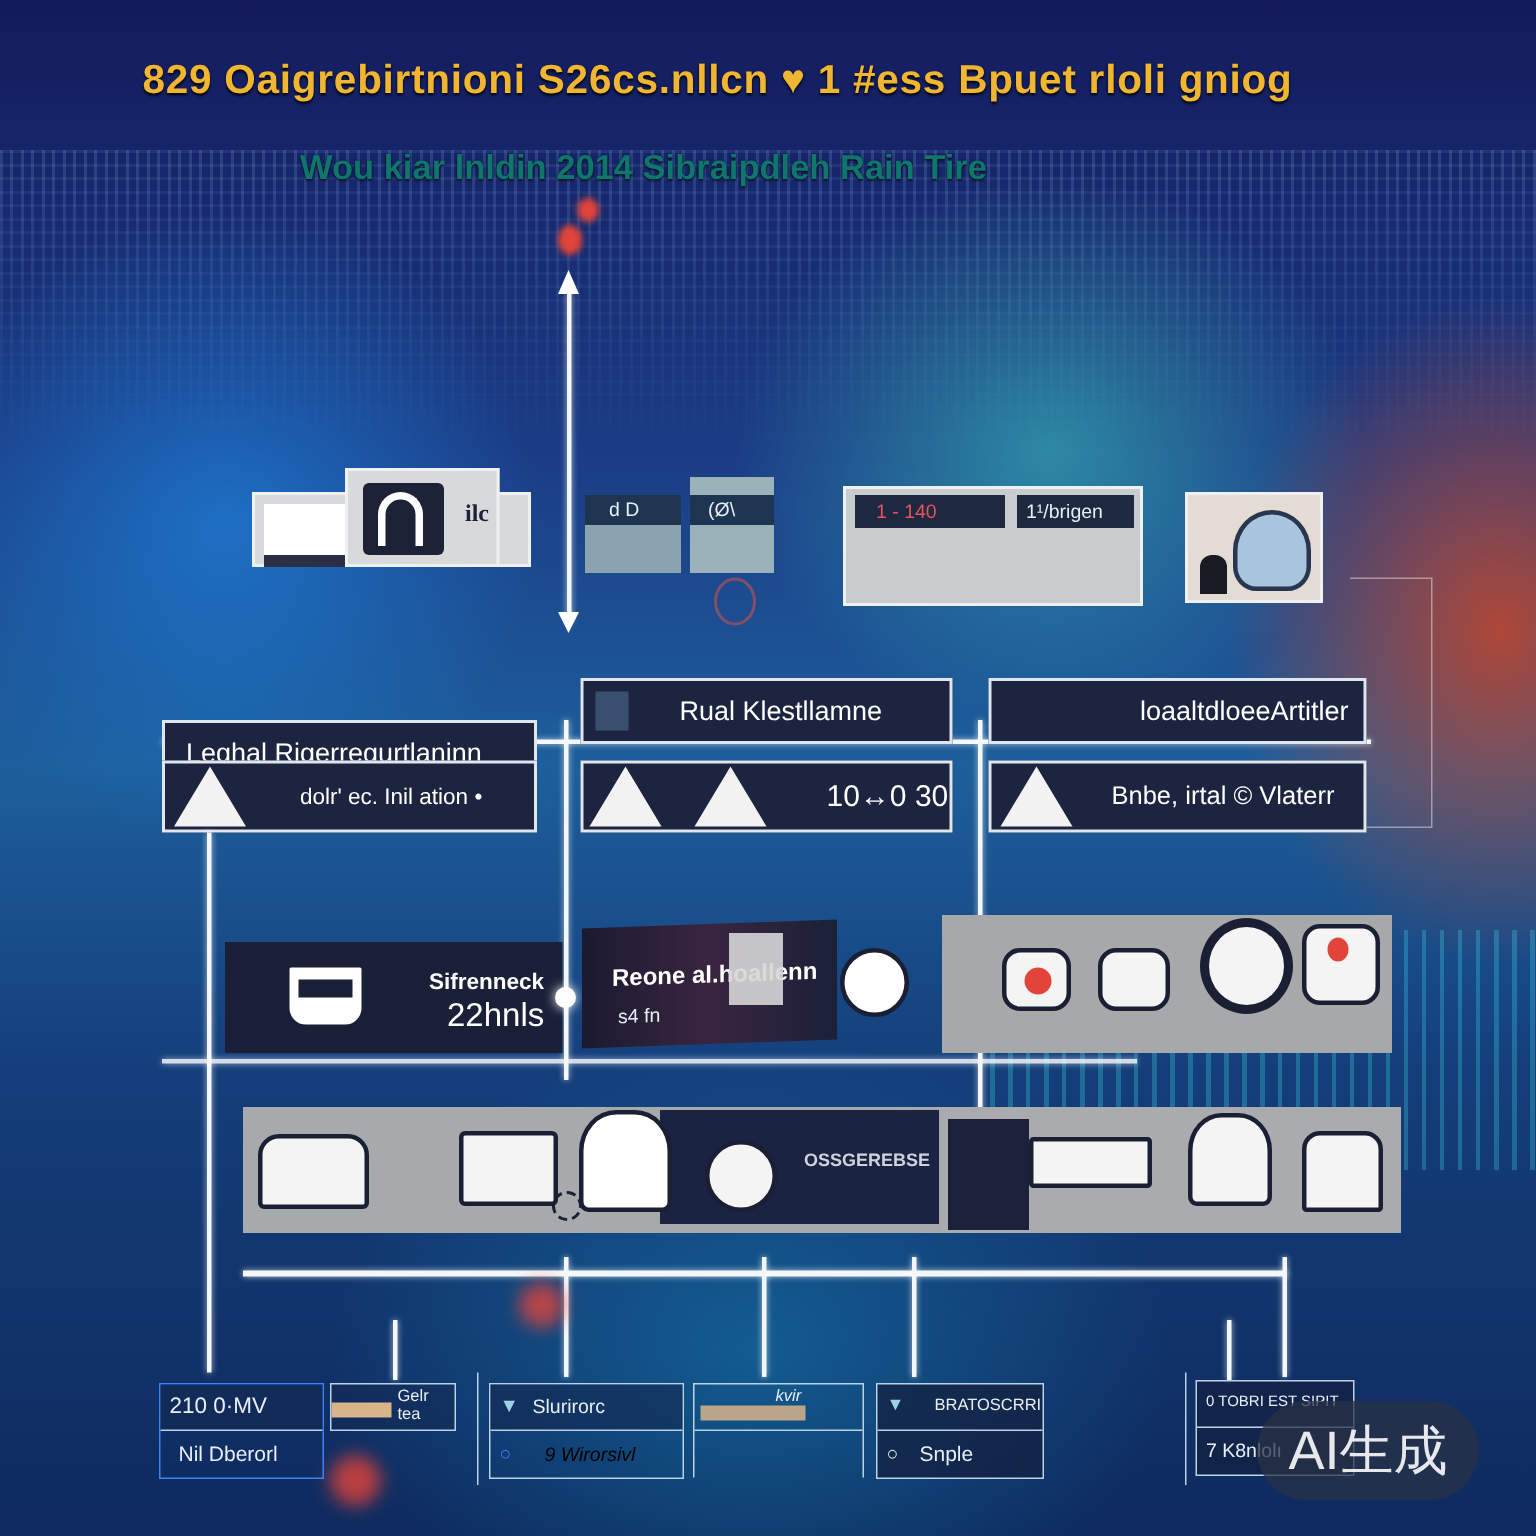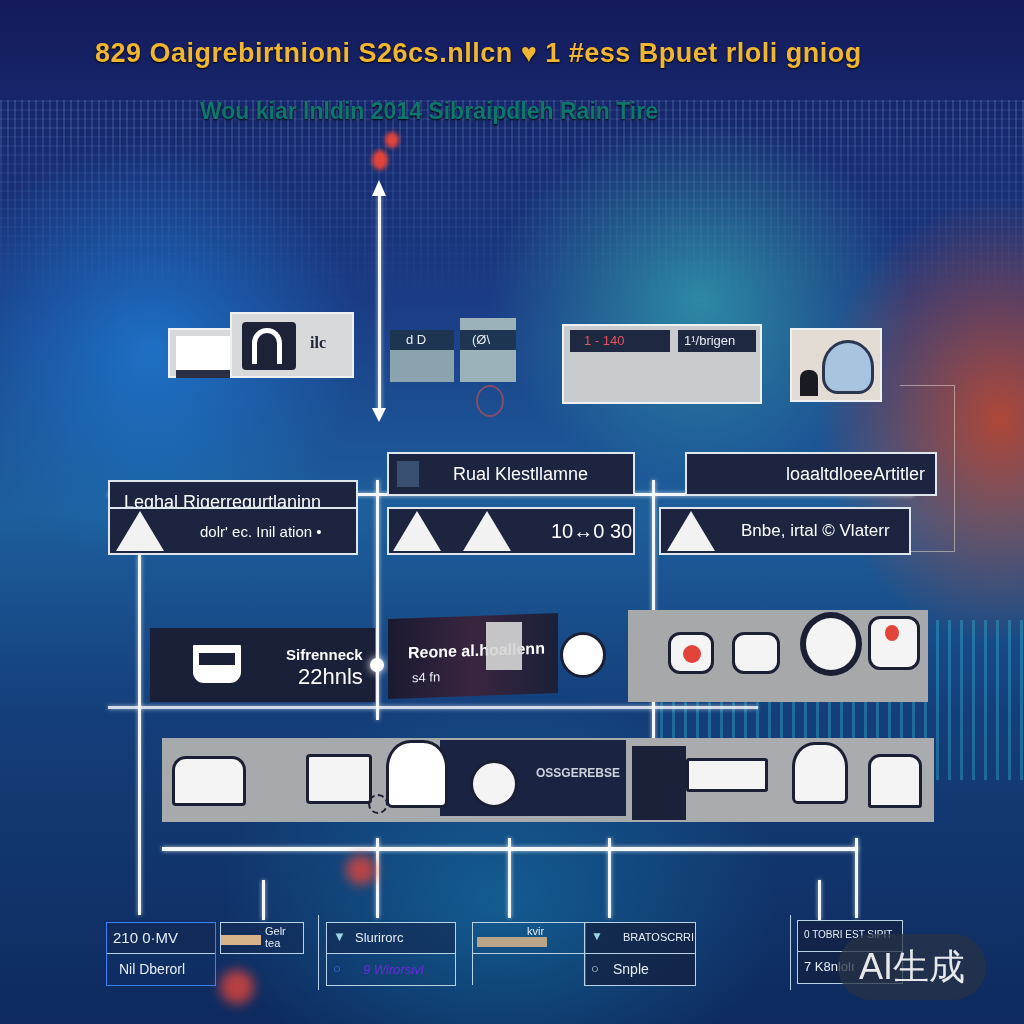--- a/index.html
+++ b/index.html
@@ -46,21 +46,21 @@
 <div class="redspot" style="left:372px;top:150px;width:16px;height:20px;"></div>
 <div class="redspot" style="left:385px;top:132px;width:14px;height:16px;"></div>
 
 <div class="vline" style="left:378px;top:195px;height:220px;"></div>
 <div class="abs" style="left:372px;top:180px;width:0;height:0;border-left:7px solid transparent;border-right:7px solid transparent;border-bottom:16px solid #fff;"></div>
 <div class="abs" style="left:372px;top:408px;width:0;height:0;border-left:7px solid transparent;border-right:7px solid transparent;border-top:14px solid #fff;"></div>
 
 <div class="lightcard" style="left:168px;top:328px;width:186px;height:50px;">
   <div class="abs" style="left:6px;top:6px;width:56px;height:34px;background:#fff;border-bottom:8px solid #2a2f44;"></div>
 </div>
-<div class="lightcard" style="left:230px;top:312px;width:124px;height:66px;">
+<div class="lightcard" style="left:230px;top:312px;width:103px;height:66px;">
   <div class="abs" style="left:10px;top:8px;width:54px;height:48px;background:#1d2236;border-radius:4px;">
     <div class="abs" style="left:10px;top:6px;width:30px;height:36px;border:5px solid #fff;border-bottom:none;border-radius:16px 16px 0 0;box-sizing:border-box;"></div>
   </div>
   <div class="abs small" style="left:78px;top:20px;color:#1d2236;font-weight:bold;font-size:16px;font-family:'Liberation Serif',serif;">ilc</div>
 </div>
 
 <div class="graycard" style="left:390px;top:330px;width:64px;height:52px;background:#8aa3ae;">
   <div class="abs" style="left:0;top:0;width:64px;height:20px;background:#1d3550;"></div>
   <div class="abs small" style="left:16px;top:2px;">d D</div>
 </div>
@@ -99,21 +99,21 @@
 <div class="node" style="left:387px;top:452px;width:248px;height:44px;">
   <span style="margin-left:8px;width:22px;height:26px;background:#3a5070;display:inline-block;"></span>
   <span style="margin-left:34px;font-size:18px;">Rual Klestllamne</span>
 </div>
 <div class="node" style="left:387px;top:507px;width:248px;height:48px;">
   <div class="tri" style="margin-left:4px;"></div>
   <div class="tri" style="margin-left:22px;"></div>
   <span style="margin-left:40px;font-size:20px;">10↔0 30</span>
 </div>
 
-<div class="node" style="left:659px;top:452px;width:252px;height:44px;justify-content:flex-end;margin-left:26px;">
+<div class="node" style="left:659px;top:452px;width:252px;height:44px;justify-content:flex-end;">
   <span style="margin-right:10px;font-size:18px;">loaaltdloeeArtitler</span>
 </div>
 <div class="node" style="left:659px;top:507px;width:252px;height:48px;">
   <div class="tri" style="margin-left:6px;"></div>
   <span style="margin-left:26px;font-size:17px;">Bnbe, irtal © Vlaterr</span>
 </div>
 
 <div class="vline" style="left:138px;top:555px;height:360px;"></div>
 <div class="vline" style="left:376px;top:480px;height:240px;"></div>
 <div class="vline" style="left:652px;top:480px;height:280px;"></div>
@@ -179,23 +179,23 @@
 <div class="abs" style="left:220px;top:922px;width:82px;height:30px;border:1px solid #b9d3e6;background:rgba(20,40,80,.5);">
   <div class="abs" style="left:0;top:12px;width:40px;height:10px;background:#d8b48a;"></div>
   <span style="position:absolute;left:44px;top:2px;width:34px;color:#e6eef6;font-size:11px;line-height:12px;">Gelr tea</span>
 </div>
 <div class="abs" style="left:326px;top:922px;width:128px;height:62px;border:1px solid #b9d3e6;">
   <div style="height:30px;border-bottom:1px solid #b9d3e6;background:rgba(20,40,80,.6);">
     <span style="position:absolute;left:6px;top:6px;color:#9bd3e0;font-size:13px;">▼</span>
     <span style="position:absolute;left:28px;top:7px;color:#e6eef6;font-size:13px;">Slurirorc</span>
   </div>
   <span style="position:absolute;left:6px;top:38px;color:#4d7bff;font-size:13px;">○</span>
-  <span style="position:absolute;left:36px;top:39px;color:#6d28d9;font-size:13px;font-style:italic;">9 Wirorsivl</span>
-</div>
-<div class="abs" style="left:472px;top:922px;width:112px;height:62px;border:1px solid #b9d3e6;border-bottom:none;">
+  <span style="position:absolute;left:36px;top:39px;color:#000000;font-size:13px;font-style:italic;">9 Wirorsivl</span>
+</div>
+<div class="abs" style="left:462px;top:922px;width:112px;height:62px;border:1px solid #b9d3e6;border-bottom:none;font-style:italic;">
   <div style="height:30px;border-bottom:1px solid #b9d3e6;">
     <div class="abs" style="left:4px;top:14px;width:70px;height:10px;background:#d8b48a;opacity:.85;"></div>
     <span style="position:absolute;left:54px;top:2px;color:#e6eef6;font-size:11px;">kvir</span>
   </div>
 </div>
 <div class="abs" style="left:584px;top:922px;width:110px;height:62px;border:1px solid #b9d3e6;background:rgba(20,30,60,.7);">
   <div style="height:30px;border-bottom:1px solid #b9d3e6;">
     <span style="position:absolute;left:6px;top:6px;color:#9bd3e0;font-size:12px;">▼</span>
     <span style="position:absolute;left:38px;top:8px;color:#e6eef6;font-size:11px;">BRATOSCRRI</span>
   </div>

